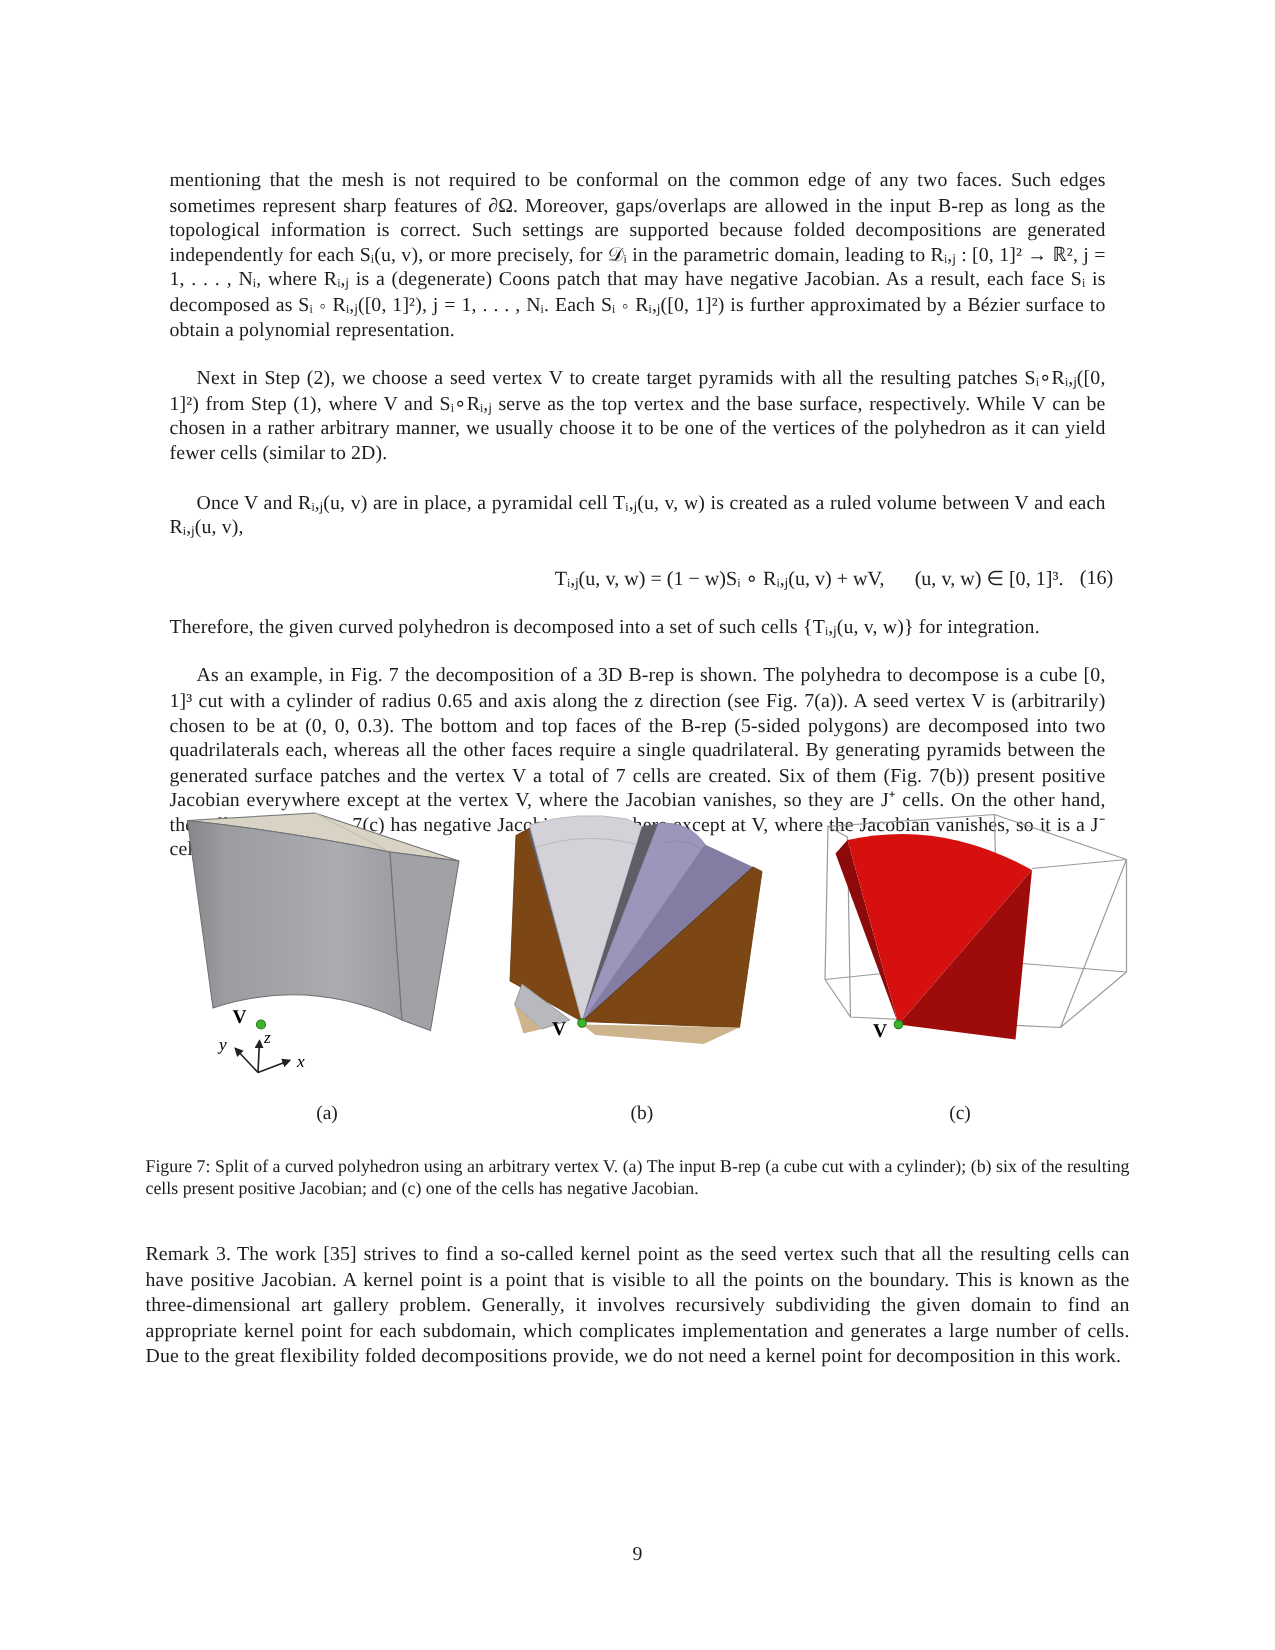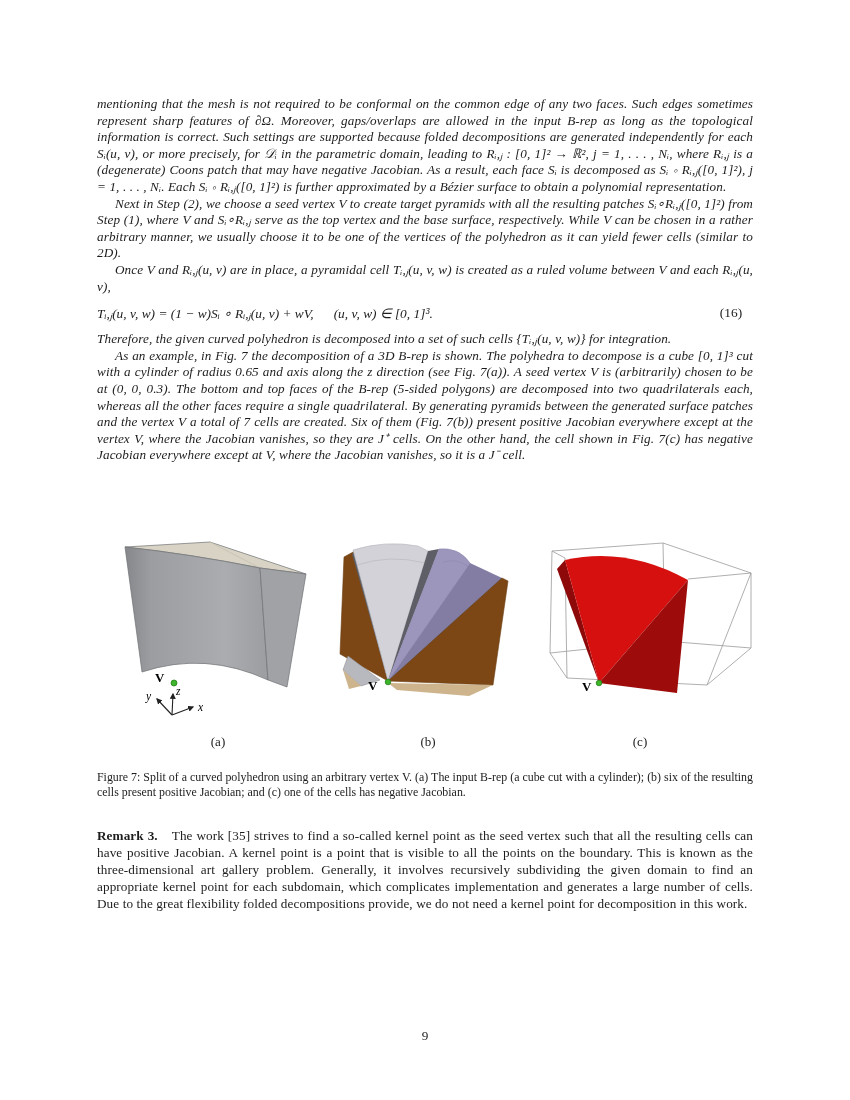--- a/index.html
+++ b/index.html
@@ -1,33 +1,33 @@
 <!DOCTYPE html>
 <html style="--green-dot: #3cb52b; --green-dot-edge: #2a7d1e; --a-top-cream: #d9d3c5; --a-top-seam: #c6c0b2; --a-front-dark: #85878a; --a-front-mid: #9b9da0; --a-front-light: #aaacaf; --a-right: #a0a2a5; --a-edge: #6f7174; --brown: #7c4715; --brown-dark: #693c10; --edge-gray: #5e5e67; --cone-gray: #d2d2d8; --cone-seam: #b6b6bc; --lavender: #9c95bc; --lavender-dark: #837da4; --lavender-seam: #8d87ae; --tan: #cdb48c; --wing-gray: #b8b8bf; --red-bright: #d60f0f; --red-dark: #9e0b0b; --red-darker: #8e0909; --wire: #9a9a9a; --ink: #1c1c1c;"><head>
 <meta charset="utf-8">
 <style>
   html,body{margin:0;padding:0;background:#ffffff;}
   .page{position:relative;width:850px;height:1100px;background:#fff;overflow:hidden;
         font-family:"Liberation Serif", serif;color:#1c1c1c;}
   .col{position:absolute;left:97px;width:656px;}
-  .body-par{font-size:13.2px;line-height:16.6px;text-align:justify;margin:0;
-            letter-spacing:.1px;font-style:italic;}
+  .body-par{font-size:13.2px;line-height:16.6px;text-align:justify;margin:16px;
+            letter-spacing:.1px;}
   .indent{text-indent:18px;}
   .equation-row{display:flex;align-items:center;margin:9px 0 9px 0;font-size:13.4px;}
-  .eq-body{flex:1;text-align:left;font-style:italic;}
+  .eq-body{flex:1;text-align:right;}
   .eq-num{width:44px;text-align:center;font-style:normal;}
   .figure-row{position:absolute;left:97px;top:538px;width:656px;height:215px;}
   .fig-svg{position:absolute;top:0;}
   .subcaption{position:absolute;top:196px;transform:translateX(-50%);
               font-size:13px;color:#222;}
   .fig-caption{position:absolute;left:97px;top:758px;width:656px;
                font-size:11.9px;line-height:15.4px;text-align:justify;color:#1c1c1c;}
   .remark{position:absolute;left:97px;top:815px;width:656px;
           font-size:13.2px;line-height:16.9px;text-align:justify;letter-spacing:.1px;}
-  .remark-label{font-weight:bold;margin-right:14px;}
+  .remark-label{font-weight:normal;margin-right:4px;}
   .remark-italic{}
   .section-heading{position:absolute;left:97px;top:944px;width:656px;
                    font-size:13.4px;font-weight:bold;margin:0;}
   .app-par{position:absolute;left:97px;top:975px;width:656px;}
   .page-number{position:absolute;left:97px;top:1028px;width:656px;text-align:center;
                font-size:13.2px;}
   .vlabel{font-weight:bold;font-size:13px;font-family:"Liberation Serif",serif;}
   .axlabel{font-style:italic;font-size:11.5px;font-family:"Liberation Serif",serif;}
   svg{display:block;}
 </style>

